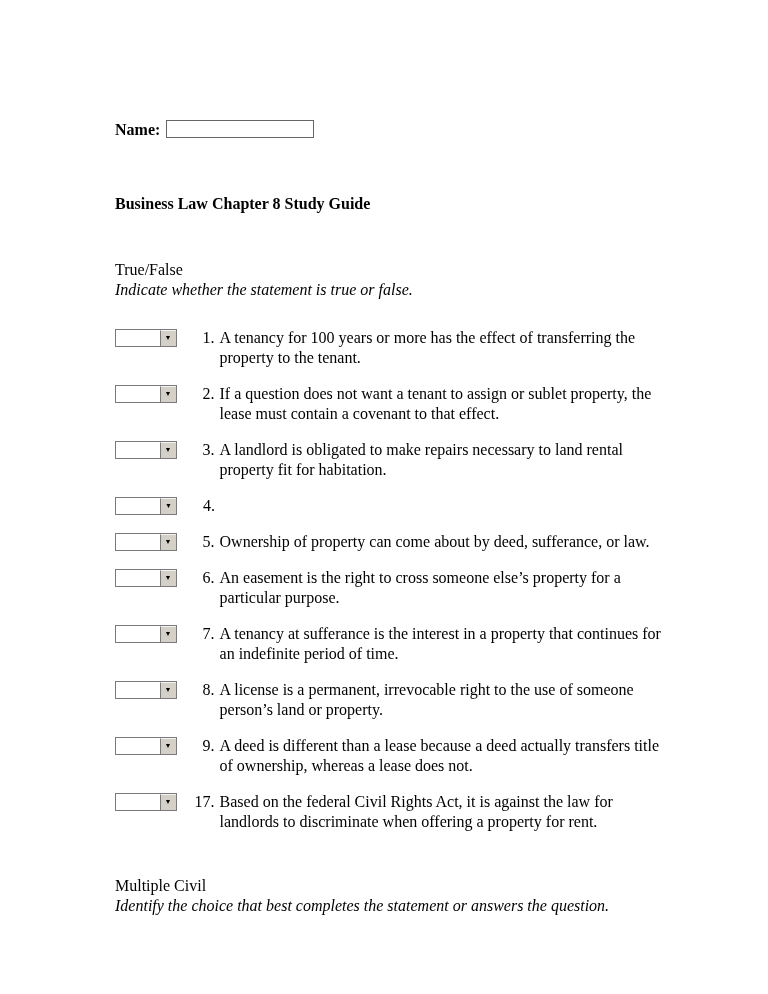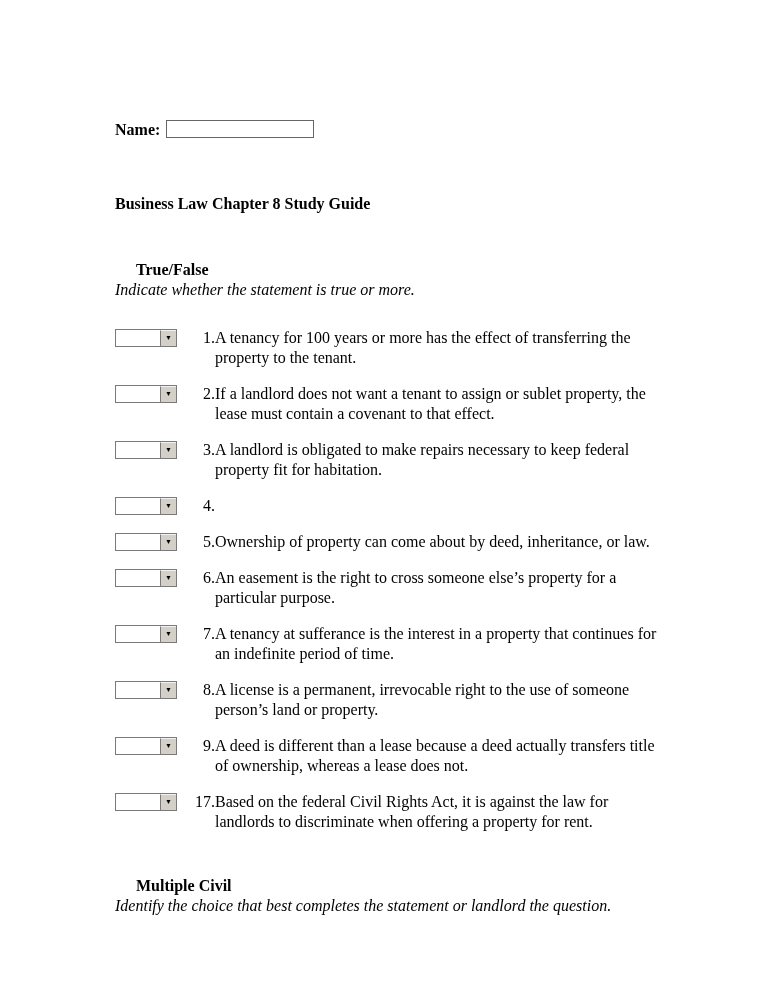--- a/index.html
+++ b/index.html
@@ -39,23 +39,22 @@
     box-sizing: border-box;
     margin-bottom: 2px;
     outline: none;
   }
   .doc-title {
     font-weight: bold;
     margin-top: 54px;
     line-height: 20px;
   }
   .section-heading {
-    font-weight: bold;
-    line-height: 20px;
-    margin-left: 21px;
+    font-weight: normal;
+    line-height: 20px;
   }
   .tf-heading { margin-top: 46px; }
   .section-instruction {
     font-style: italic;
     line-height: 20px;
   }
   .questions {
     margin-top: 28px;
   }
   .q-row {
@@ -90,78 +89,79 @@
   }
   .q-num {
     width: 28px;
     text-align: right;
     margin-left: 10px;
     line-height: 20px;
     flex: 0 0 auto;
   }
   .q-text {
     width: 452px;
+    margin-left: 5px;
     line-height: 20px;
   }
   .mc-heading { margin-top: 44px; }
 </style>
 </head>
 <body>
 
 <div class="page">
 
   <div class="name-row">
     <span class="name-label">Name:</span>
     <input type="text" class="name-input" style="">
   </div>
 
   <div class="doc-title">Business Law Chapter 8 Study Guide</div>
 
   <div class="section-heading tf-heading">True/False</div>
-  <div class="section-instruction">Indicate whether the statement is true or more.</div>
+  <div class="section-instruction">Indicate whether the statement is true or false.</div>
 
   <div class="questions">
 
     <div class="q-row">
       <div class="combo">
           <span class="combo-arrow">▼</span>
         </div>
       <span class="q-num">1.</span>
       <span class="q-text">A tenancy for 100 years or more has the effect of transferring the property to the tenant.</span>
     </div>
 
     <div class="q-row">
       <div class="combo">
           <span class="combo-arrow">▼</span>
         </div>
       <span class="q-num">2.</span>
-      <span class="q-text">If a landlord does not want a tenant to assign or sublet property, the lease must contain a covenant to that effect.</span>
+      <span class="q-text">If a question does not want a tenant to assign or sublet property, the lease must contain a covenant to that effect.</span>
     </div>
 
     <div class="q-row">
       <div class="combo">
           <span class="combo-arrow">▼</span>
         </div>
       <span class="q-num">3.</span>
-      <span class="q-text">A landlord is obligated to make repairs necessary to keep federal property fit for habitation.</span>
+      <span class="q-text">A landlord is obligated to make repairs necessary to land rental property fit for habitation.</span>
     </div>
 
     <div class="q-row">
       <div class="combo">
           <span class="combo-arrow">▼</span>
         </div>
       <span class="q-num">4.</span>
     </div>
 
     <div class="q-row">
       <div class="combo">
           <span class="combo-arrow">▼</span>
         </div>
       <span class="q-num">5.</span>
-      <span class="q-text">Ownership of property can come about by deed, inheritance, or law.</span>
+      <span class="q-text">Ownership of property can come about by deed, sufferance, or law.</span>
     </div>
 
     <div class="q-row">
       <div class="combo">
           <span class="combo-arrow">▼</span>
         </div>
       <span class="q-num">6.</span>
       <span class="q-text">An easement is the right to cross someone else’s property for a particular purpose.</span>
     </div>
 
@@ -193,15 +193,15 @@
       <div class="combo">
           <span class="combo-arrow">▼</span>
         </div>
       <span class="q-num">17.</span>
       <span class="q-text">Based on the federal Civil Rights Act, it is against the law for landlords to discriminate when offering a property for rent.</span>
     </div>
 
   </div>
 
   <div class="section-heading mc-heading">Multiple Civil</div>
-  <div class="section-instruction">Identify the choice that best completes the statement or landlord the question.</div>
+  <div class="section-instruction">Identify the choice that best completes the statement or answers the question.</div>
 
 </div>
 
 </body></html>

